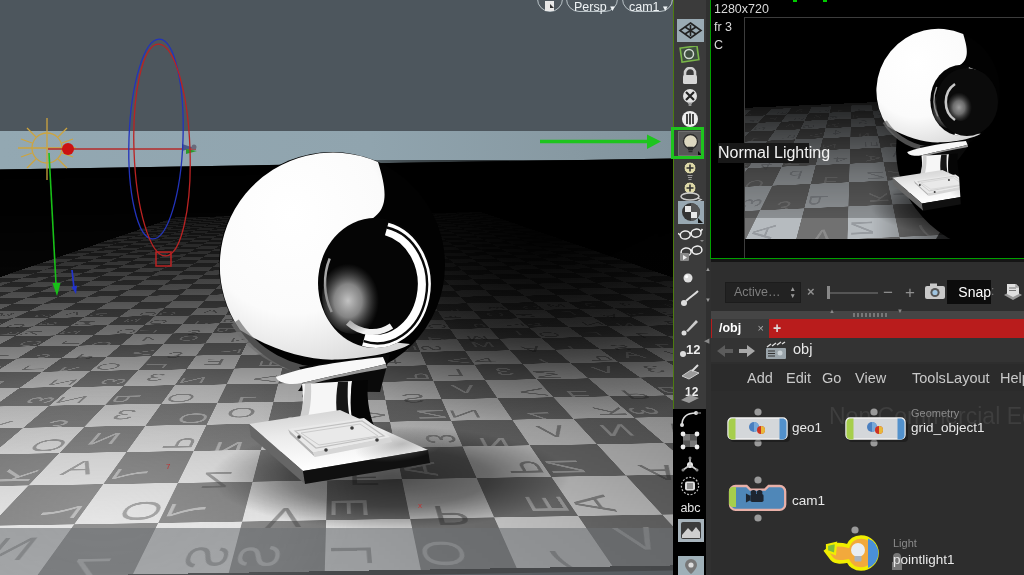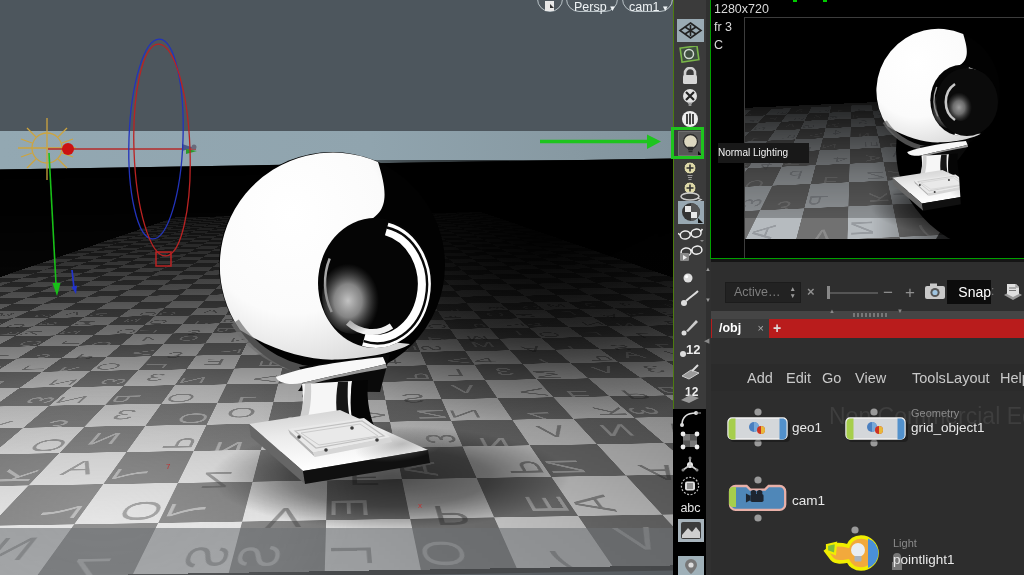--- a/index.html
+++ b/index.html
@@ -15,21 +15,21 @@
 
 #fshade1{position:absolute;left:-20px;top:163.5px;width:720px;height:412px;
  background:linear-gradient(180deg,rgba(0,0,0,0.97) 0px,rgba(0,0,0,0.93) 40px,rgba(0,0,0,0.80) 90px,rgba(2,2,2,0.60) 150px,rgba(3,3,3,0.32) 220px,rgba(0,0,0,0.15) 290px,rgba(0,0,0,0.05) 360px,rgba(0,0,0,0) 415px)}
 #fshade2{position:absolute;left:330px;top:160px;width:343px;height:300px;
  background:radial-gradient(ellipse 330px 185px at 62% 26%,rgba(0,0,0,0.92) 0%,rgba(0,0,0,0.55) 52%,rgba(0,0,0,0.22) 76%,rgba(0,0,0,0) 100%)}
 #fshade3{position:absolute;left:260px;top:160px;width:413px;height:415px;
  background:linear-gradient(90deg,rgba(0,0,0,0) 0%,rgba(0,0,0,0.13) 45%,rgba(0,0,0,0.26) 100%)}
 #fbright{position:absolute;left:-80px;top:320px;width:520px;height:255px;
  background:radial-gradient(ellipse 340px 220px at 35% 75%,rgba(255,255,255,0.18) 0%,rgba(255,255,255,0.07) 55%,rgba(255,255,255,0) 75%)}
 #botbar{position:absolute;left:0;top:528px;width:673px;height:47px;background:rgba(108,112,115,0.58)}
-#tooltip{position:absolute;left:718px;top:143px;width:91px;height:20px;background:#181818;color:#f2f2f2;font-size:10px;line-height:20px;text-align:left;white-space:nowrap}
+#tooltip{position:absolute;left:718px;top:143px;width:91px;height:20px;background:#181818;color:#f2f2f2;font-size:16px;line-height:20px;text-align:left;white-space:nowrap}
 
 .pill{position:absolute;top:-14px;height:26px;border:1px solid #b9c2c7;border-radius:13px}
 .pill-t{color:#eef2f4;font-size:12.5px}
 
 #tb{position:absolute;left:673px;top:0;width:33px;height:409px;background:#3b3b3b;border-left:1px solid #4d7c0f}
 #tb .ic{position:absolute;left:3px;width:27px;text-align:center}
 #gut{position:absolute;left:706px;top:0;width:5px;height:575px;background:#303030}
 #greenl{position:absolute;left:710px;top:0;width:1px;height:259px;background:#00a000}
 
 #rp{position:absolute;left:711px;top:0;width:313px;height:575px;background:#2e2e2e;overflow:hidden}
@@ -1618,20 +1618,34 @@
   </div>
   <div id="split">
         <div class="abs" style="left:142px;top:2px;width:36px;height:4px;background:repeating-linear-gradient(90deg,#777 0 2px,#454545 2px 4px)"></div>
         <span style="position:absolute;left:118px;top:-3px;color:#888;font-size:6px">▲</span>
         <span style="position:absolute;left:186px;top:-3px;color:#888;font-size:6px">▼</span>
       </div>
   <div id="tabs">
     <div id="tab1">/obj<span style="position:absolute;right:5px;top:0;color:#aaa;font-weight:normal;font-size:11px">×</span></div>
     <div class="abs" style="left:62px;top:1px;color:#ddd;font-size:14px;font-weight:bold">+</div>
   </div>
+  <div id="pathbar">
+    <svg class="abs" style="left:5px;top:4px" width="42" height="16">
+          <path d="M9,3 L9,7 L17,7 L17,11 L9,11 L9,15 L1,9 Z" fill="#5c5c5c"></path>
+          <path d="M31,3 L31,7 L23,7 L23,11 L31,11 L31,15 L39,9 Z" fill="#a8a8a8"></path>
+        </svg>
+    <svg class="abs" style="left:53px;top:2px" width="25" height="21">
+          <rect x="2" y="8" width="20" height="11" rx="1" fill="#9aa4aa"></rect>
+          <path d="M2,8 L22,4 L21,0 L1,4 Z" fill="#333"></path>
+          <path d="M3,7 l4,-3 M8,6 l4,-3 M13,5 l4,-3 M18,4 l3,-2" stroke="#ddd" stroke-width="1.4"></path>
+          <path d="M4,11 h7 M4,13.5 h7 M4,16 h7" stroke="#333" stroke-width="1"></path>
+          <circle cx="16" cy="13" r="2.5" fill="#c8d0d4"></circle>
+        </svg>
+    <div class="abs" style="left:82px;top:3px;color:#e8e8e8;font-size:14.5px">obj</div>
+  </div>
   <div id="menubar">
     <span style="left:36px">Add</span>
         <span style="left:75px">Edit</span>
         <span style="left:111px">Go</span>
         <span style="left:144px">View</span>
         <span style="left:201px">Tools</span>
         <span style="left:235px">Layout</span>
         <span style="left:289px">Help</span>
   </div>
   <div id="net">

